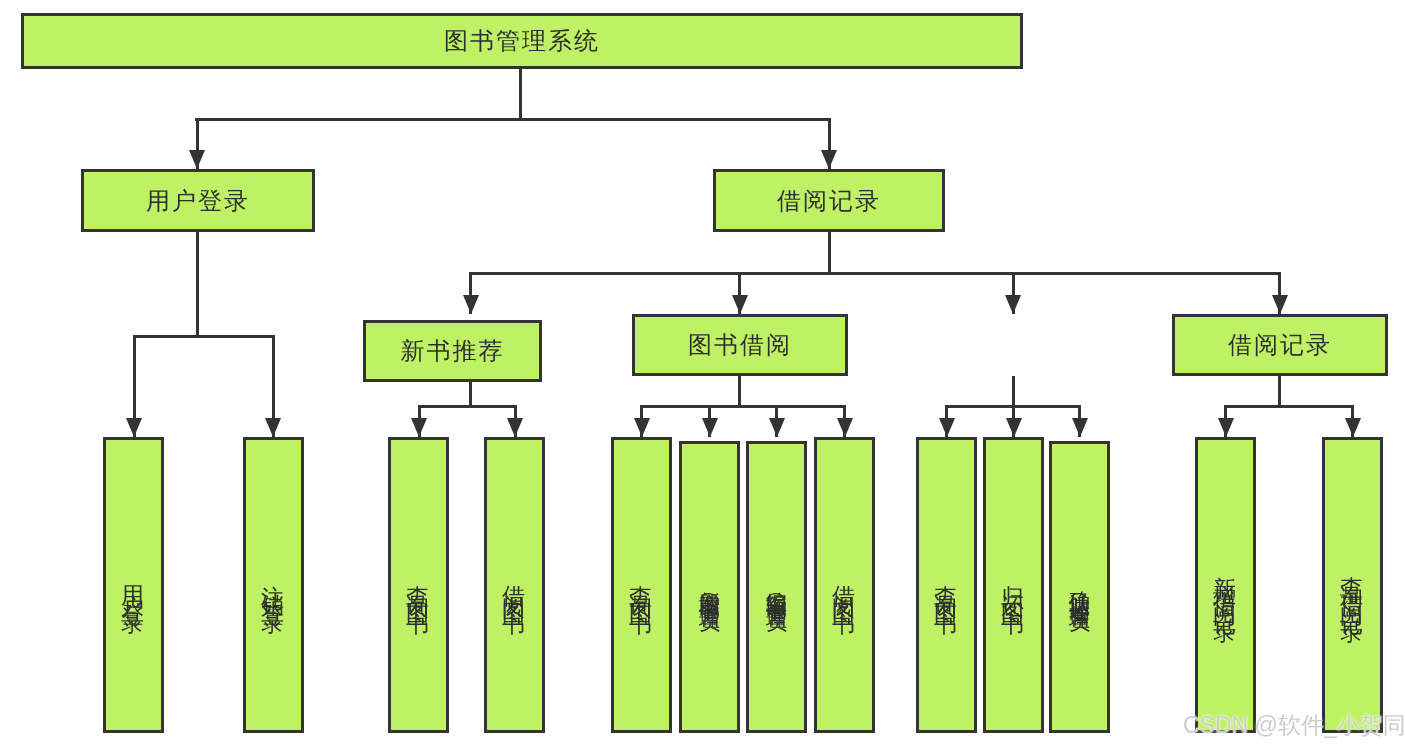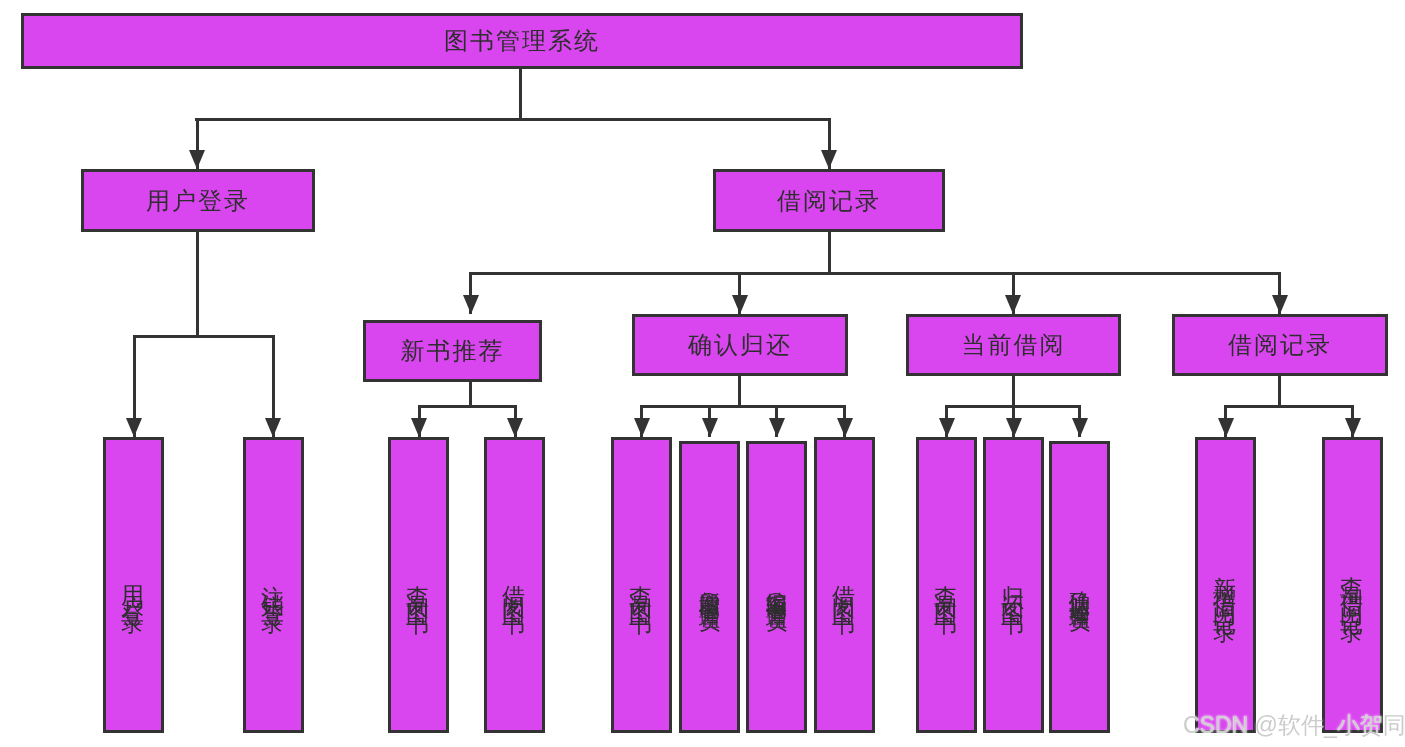--- a/index.html
+++ b/index.html
@@ -14,21 +14,21 @@
     width:1405px;height:747px;
     background:var(--bg);
     font-family:"Liberation Sans",sans-serif;
     color:var(--text);
     overflow:hidden;
   }
   .box{
     position:absolute;
     box-sizing:border-box;
     border:3px solid var(--line);
-    background:#d946ef;
+    background:#bef264;
     display:flex;
     align-items:center;
     justify-content:center;
   }
   .hlabel{
     font-size:24px;
     letter-spacing:2px;
     white-space:nowrap;
   }
   .vtext{
@@ -130,24 +130,21 @@
     <span class="hlabel">用户登录</span>
   </div>
   <div class="box" style="left:713px;top:169px;width:232px;height:63px;">
     <span class="hlabel">借阅记录</span>
   </div>
 
   <div class="box" style="left:363px;top:320px;width:179px;height:62px;">
     <span class="hlabel">新书推荐</span>
   </div>
   <div class="box" style="left:632px;top:314px;width:216px;height:62px;">
-    <span class="hlabel">确认归还</span>
-  </div>
-  <div class="box" style="left:906px;top:314px;width:215px;height:62px;">
-    <span class="hlabel">当前借阅</span>
+    <span class="hlabel">图书借阅</span>
   </div>
   <div class="box" style="left:1172px;top:314px;width:216px;height:62px;">
     <span class="hlabel">借阅记录</span>
   </div>
 
   <div class="box" style="left:103px;top:437px;width:61px;height:296px;">
     <span class="vtext">用户登录</span>
   </div>
   <div class="box" style="left:243px;top:437px;width:61px;height:296px;">
     <span class="vtext">注销登录</span>

